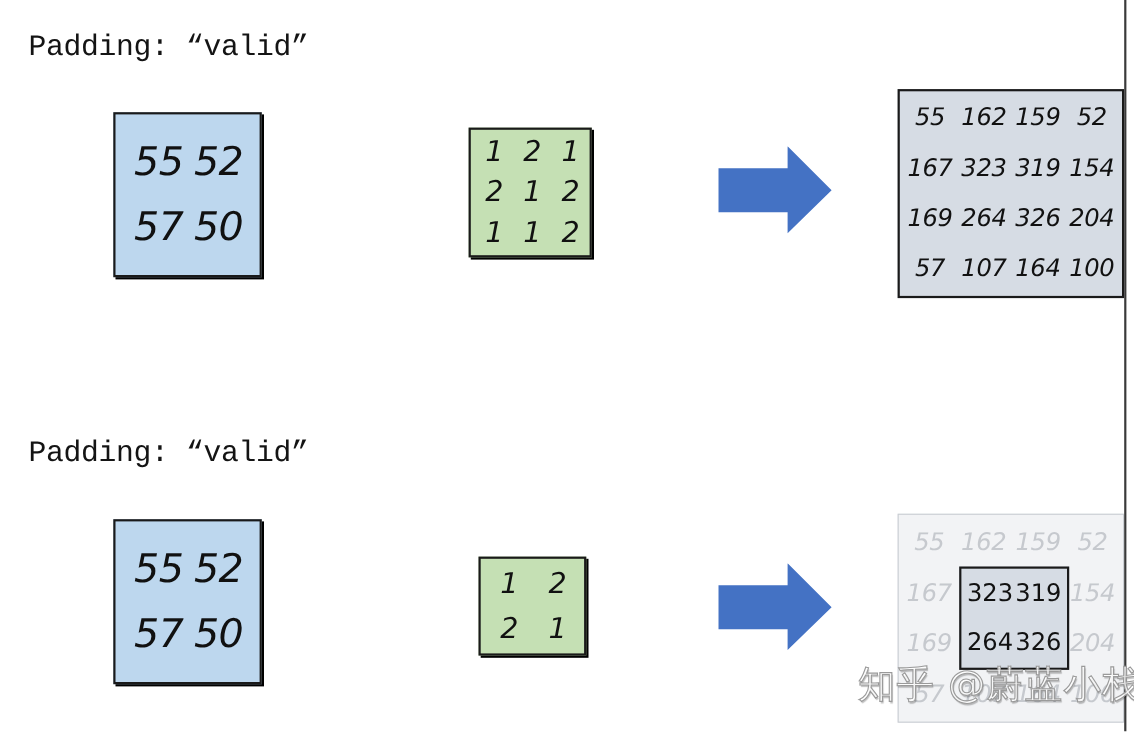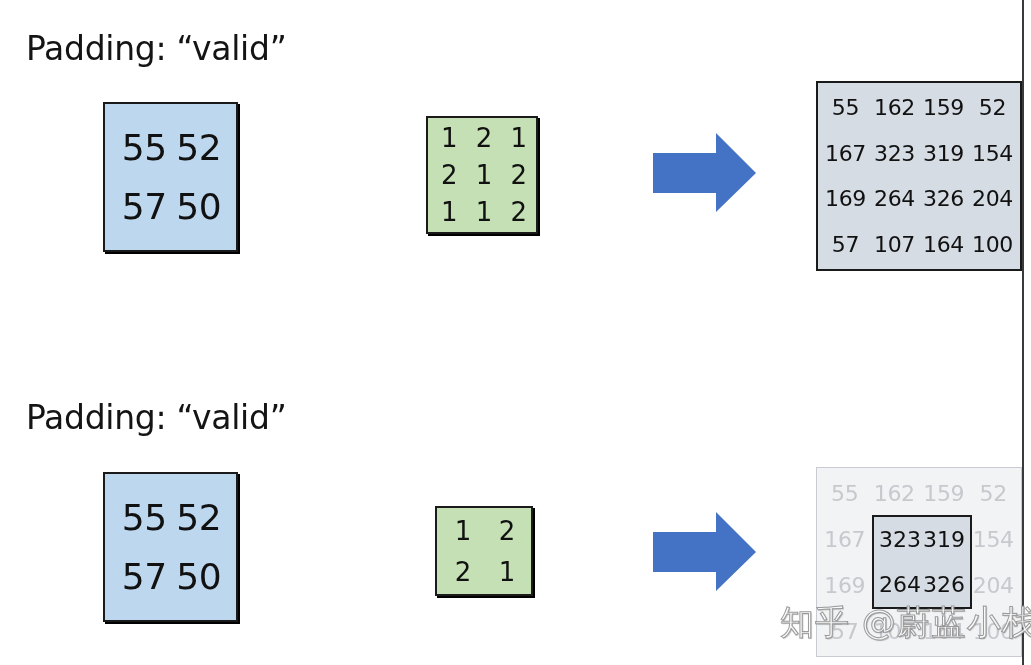--- a/index.html
+++ b/index.html
@@ -3,22 +3,22 @@
   <meta charset="utf-8">
   <style>
     html, body { margin: 0; padding: 0; }
     body {
       width: 1031px; height: 665px; position: relative; overflow: hidden;
       background: #ffffff;
       font-family: "DejaVu Sans", "Liberation Sans", sans-serif;
       color: #111111;
     }
     .abs { position: absolute; }
-    .heading { font-size: 33px; letter-spacing: -0.3px; color: #141414; white-space: nowrap; }
-    .matrix { position: absolute; box-sizing: border-box; }
+    .heading { font-size: 27px; letter-spacing: -0.3px; color: #141414; white-space: nowrap; font-family: Liberation Mono, monospace; }
+    .matrix { position: absolute; box-sizing: border-box; font-style: italic; }
     .input-mat {
       background: #bdd7ee; border: 2px solid #1a1a1a;
       box-shadow: 2px 2px 0 #000;
       display: grid; grid-template-columns: 1fr 1fr;
       font-size: 36px; letter-spacing: -0.5px;
       padding: 14px 10px 14px 12px;
     }
     .input-mat span { display: flex; align-items: center; justify-content: center; }
     .kernel-mat {
       background: #c5e0b4; border: 2px solid #1a1a1a;

